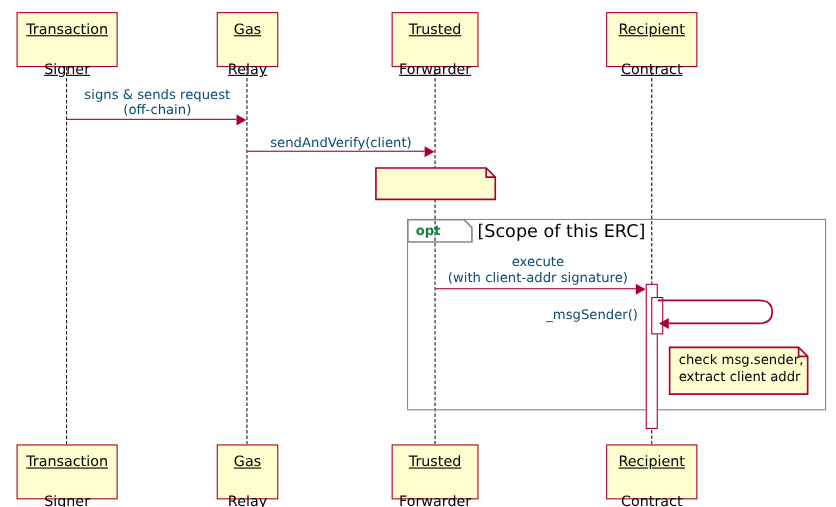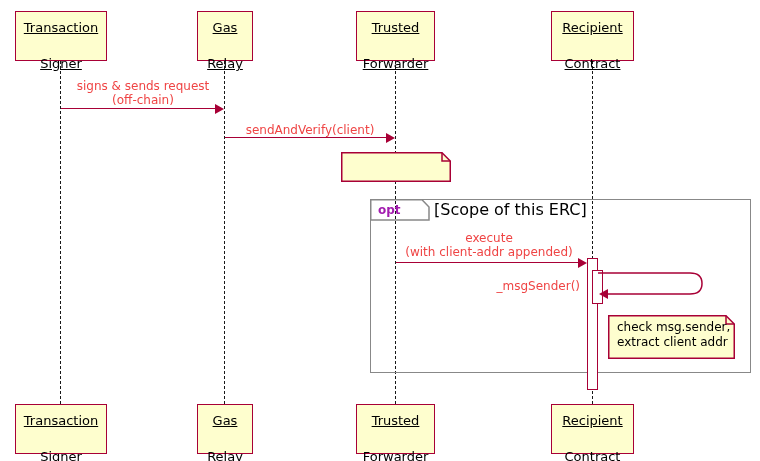--- a/index.html
+++ b/index.html
@@ -47,21 +47,21 @@
     border-top:1.5px solid #A80036;
   }
   .arrow-right{
     position:absolute;width:0;height:0;
     border-top:5px solid transparent;
     border-bottom:5px solid transparent;
     border-left:9px solid #A80036;
   }
   .msg-label{
     position:absolute;
-    font-size:12px;color:#ef4444;
+    font-size:12px;color:#0c4a6e;
     line-height:14px;
     white-space:pre;
     text-align:center;
   }
 
   
   .note{
     position:absolute;
     background:#FEFECE;
     box-sizing:border-box;
@@ -74,21 +74,21 @@
 
   
   .frame{
     position:absolute;
     border:1.5px solid #888888;
     box-sizing:border-box;
     background:transparent;
   }
   .frame-tab-label{
     position:absolute;
-    font-size:12px;font-weight:bold;color:#a21caf;
+    font-size:12px;font-weight:bold;color:#15803d;
     line-height:14px;
   }
   .frame-cond{
     position:absolute;
     font-size:16px;color:#000;
     line-height:14px;white-space:pre;
   }
   .selfloop{position:absolute;overflow:visible;}
 </style>
 </head>
@@ -121,21 +121,21 @@
   <div class="msg-label" style="left:225px; top:123px; width:170px;">sendAndVerify(client)</div>
   <div class="msg-line" style="left:225px; top:137px; width:161px;"></div>
   <div class="arrow-right" style="left:386px; top:132.5px;"></div>
 
   <svg class="note-svg" style="left:341px; top:152px; width:110px; height:30px;" viewBox="0 0 110 30">
     <polygon points="0.75,0.75 101,0.75 109.25,9 109.25,29.25 0.75,29.25" fill="#FEFECE" stroke="#A80036" stroke-width="1.5"></polygon>
     <polyline points="101,0.75 101,9 109.25,9" fill="none" stroke="#A80036" stroke-width="1.5"></polyline>
   </svg>
 
   <div class="msg-label" style="left:396px; top:231px; width:186px;">execute</div>
-  <div class="msg-label" style="left:396px; top:245px; width:186px;">(with client-addr appended)</div>
+  <div class="msg-label" style="left:396px; top:245px; width:186px;">(with client-addr signature)</div>
   <div class="msg-line" style="left:396px; top:262px; width:182px;"></div>
   <div class="arrow-right" style="left:578px; top:257.5px;"></div>
 
   <div class="msg-label" style="left:480px; top:279px; width:100px; text-align:right;">_msgSender()</div>
   <svg class="selfloop" style="left:598px; top:268px; width:120px; height:38px;" viewBox="0 0 120 38">
     <path d="M 0,5 L 92,5 Q 104,5 104,15.5 Q 104,26 92,26 L 10,26" fill="none" stroke="#A80036" stroke-width="1.5"></path>
     <polygon points="10,21 10,31 1,26" fill="#A80036"></polygon>
   </svg>
 
   <svg class="note-svg" style="left:608px; top:315px; width:127px; height:44px;" viewBox="0 0 127 44">

